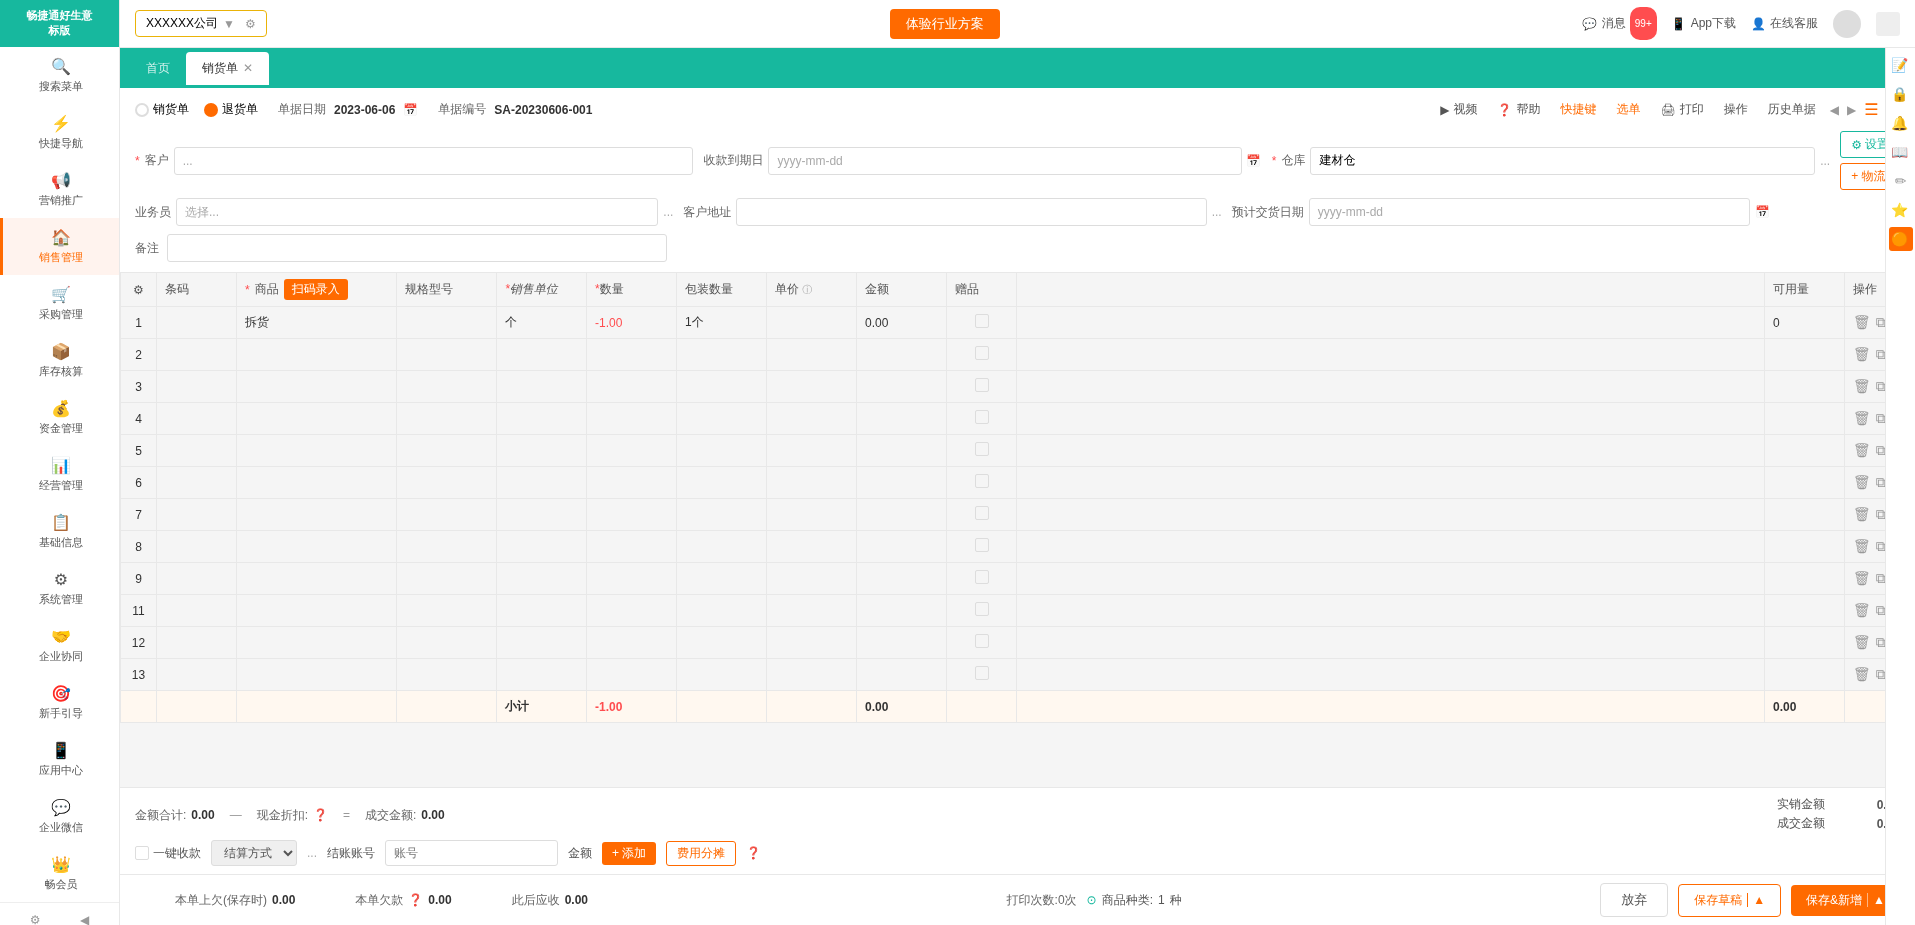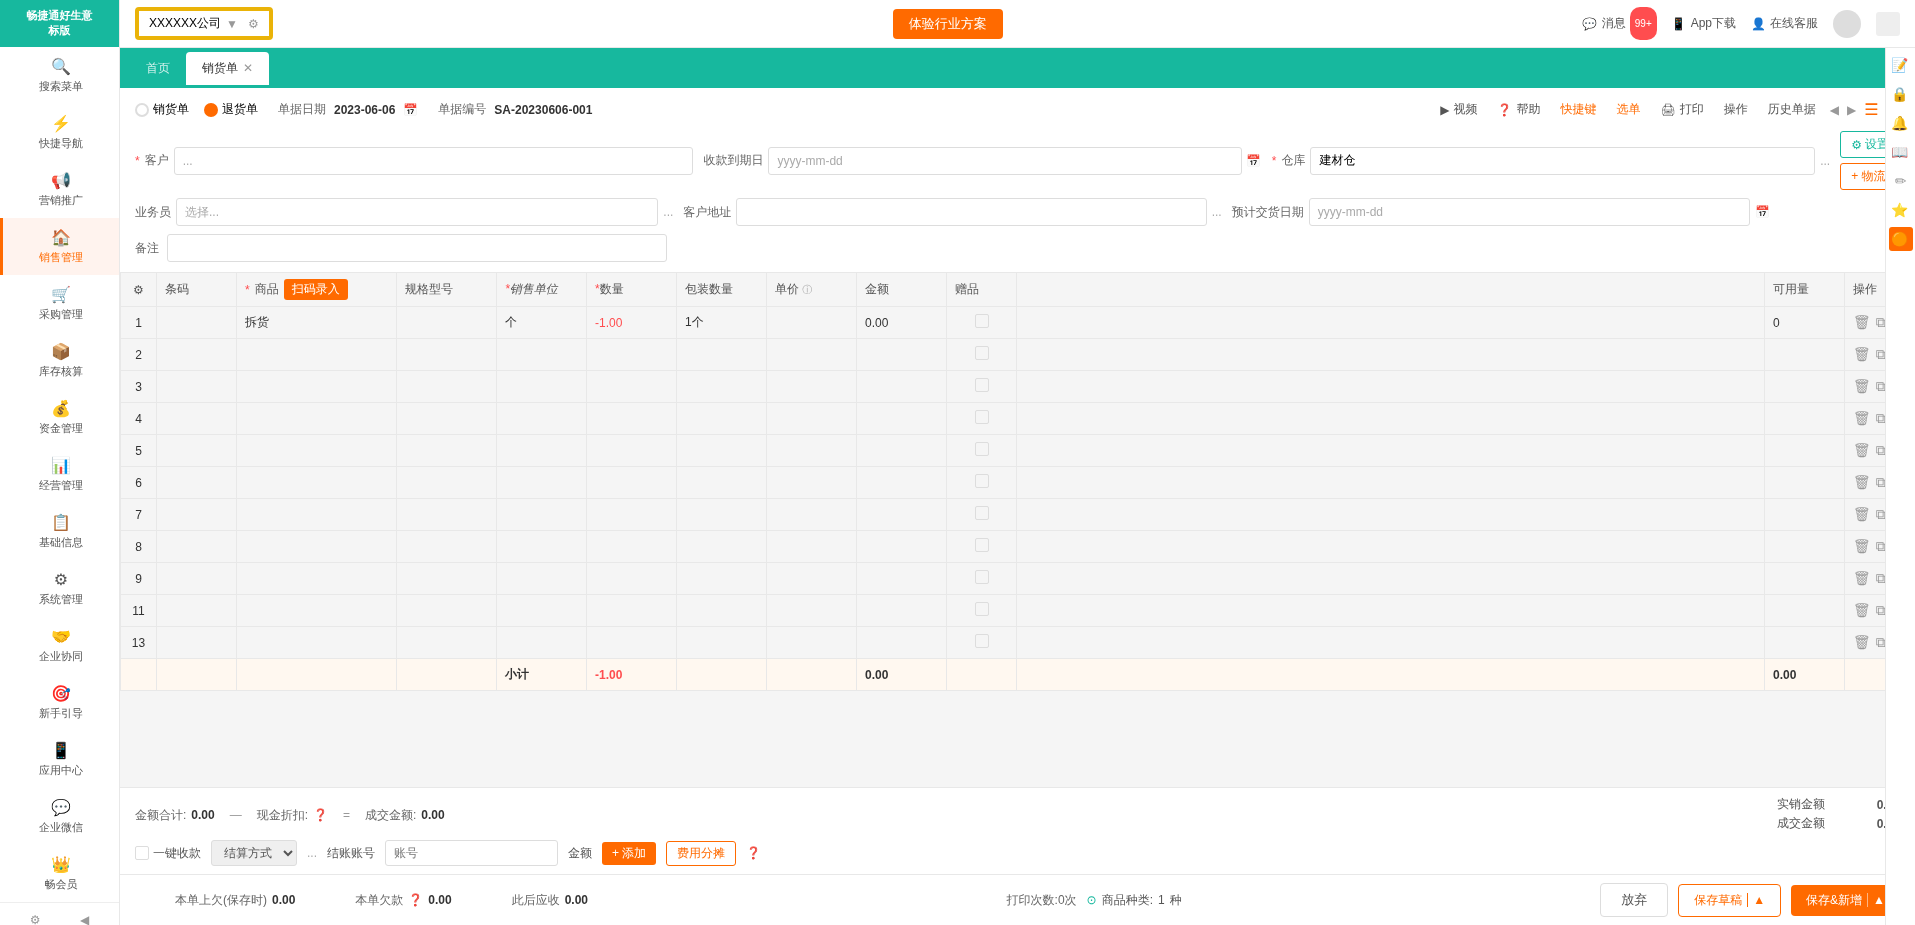--- a/index.html
+++ b/index.html
@@ -13,21 +13,21 @@
     .sidebar-item.active { color: #ff6a00; background: #fff3ee; border-left: 3px solid #ff6a00; }
     .sidebar-icon { font-size: 16px; margin-bottom: 3px; }
     .sidebar-label { font-size: 11px; }
     .sidebar-bottom { margin-top: auto; padding: 10px; display: flex; justify-content: space-around; border-top: 1px solid #eee; }
 
     
     .main-area { flex: 1; display: flex; flex-direction: column; height: 925px; overflow: hidden; }
 
     
     .top-header { height: 48px; background: #fff; display: flex; align-items: center; padding: 0 15px; border-bottom: 1px solid #e8e8e8; justify-content: space-between; }
-    .company-selector { display: flex; align-items: center; gap: 5px; cursor: pointer; border: 4px solid #eab308; border-radius: 4px; padding: 4px 10px; }
+    .company-selector { display: flex; align-items: center; gap: 5px; cursor: pointer; border: 1px solid #eab308; border-radius: 4px; padding: 4px 10px; }
     .header-center { display: flex; align-items: center; gap: 10px; padding-left: 40px; }
     .experience-btn { background: #ff6a00; color: #fff; border: none; border-radius: 4px; padding: 6px 16px; cursor: pointer; font-size: 13px; }
     .header-right { display: flex; align-items: center; gap: 15px; }
     .header-action { display: flex; align-items: center; gap: 4px; cursor: pointer; color: #555; font-size: 12px; }
     .notification-badge { background: #ff4d4f; color: #fff; border-radius: 10px; padding: 11px 5px; font-size: 10px; }
     .avatar { width: 28px; height: 28px; border-radius: 50%; background: #ddd; }
 
     
     .tab-bar { height: 40px; background: #17b89e; display: flex; align-items: center; padding: 8px 10px; }
     .tab-item { padding: 8px 16px; cursor: pointer; color: rgba(255,255,255,0.8); font-size: 13px; display: flex; align-items: center; gap: 5px; }
@@ -577,20 +577,40 @@
                 <td></td>
                 <td></td>
                 <td>
                   <div class="op-icons">
                     <span class="op-icon">🗑</span>
                     <span class="op-icon">⧉</span>
                   </div>
                 </td>
               </tr>
             <tr>
+                <td class="row-num">12</td>
+                <td></td>
+                <td></td>
+                <td></td>
+                <td></td>
+                <td></td>
+                <td></td>
+                <td></td>
+                <td></td>
+                <td class="checkbox-cell"><span class="checkbox-box"></span></td>
+                <td></td>
+                <td></td>
+                <td>
+                  <div class="op-icons">
+                    <span class="op-icon">🗑</span>
+                    <span class="op-icon">⧉</span>
+                  </div>
+                </td>
+              </tr>
+            <tr>
                 <td class="row-num">13</td>
                 <td></td>
                 <td></td>
                 <td></td>
                 <td></td>
                 <td></td>
                 <td></td>
                 <td></td>
                 <td></td>
                 <td class="checkbox-cell"><span class="checkbox-box"></span></td>

